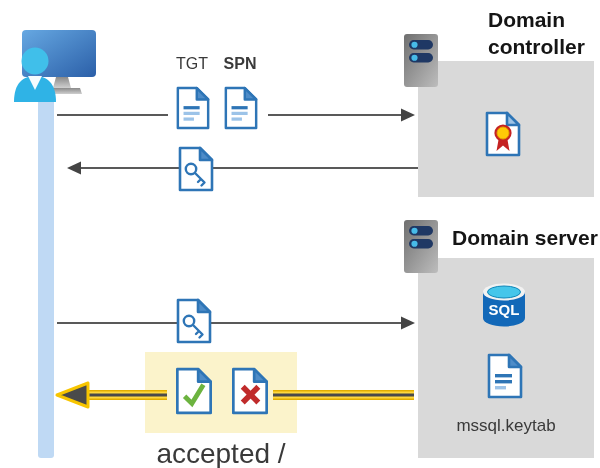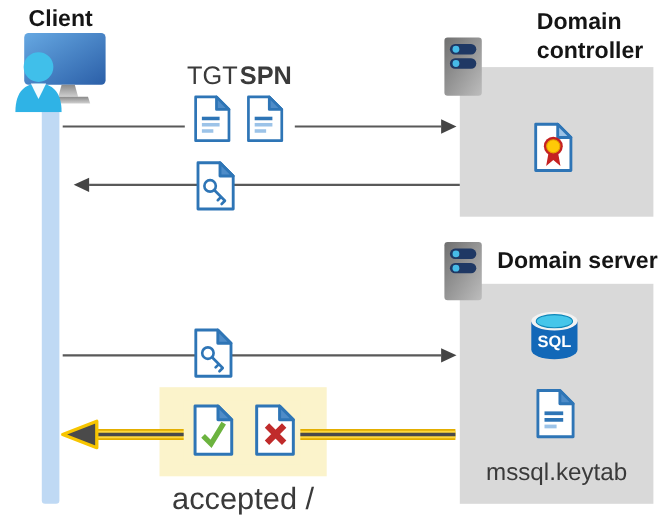--- a/index.html
+++ b/index.html
@@ -2,21 +2,21 @@
 <html><head>
 <meta charset="utf-8">
 <style>
   html,body{margin:0;padding:0;background:#fff;}
   #canvas{
     position:relative;width:600px;height:468px;background:#fff;overflow:hidden;
     font-family:"Liberation Sans",sans-serif;
   }
   .abs{position:absolute;}
   .title{font-weight:700;font-size:21px;line-height:27px;color:#151515;z-index:5;}
-  .small{font-size:23px;color:#3a3a3a;z-index:5;}
+  .small{font-size:16px;color:#3a3a3a;z-index:5;}
   .center{text-align:center;}
   .gray-box{background:#D9D9D9;z-index:1;}
   .lifeline{background:#BFD9F4;border-radius:3px;z-index:1;}
   .yellow-box{background:#FBF3CB;z-index:1;}
   .patch-white{background:#ffffff;z-index:3;}
   .patch-yellow{background:#FBF3CB;z-index:3;}
   .icon{z-index:4;}
   .arrow-layer{left:0;top:0;z-index:2;pointer-events:none;}
   svg{display:block;}
 </style>
@@ -73,21 +73,20 @@
       <line x1="414" y1="395" x2="86" y2="395" stroke="#E3AE00" stroke-width="10"></line>
       <line x1="414" y1="395" x2="86" y2="395" stroke="#FFD83D" stroke-width="7"></line>
       <line x1="414" y1="395" x2="88" y2="395" stroke="#4A4A4A" stroke-width="3"></line>
       <polygon points="88,383 88,407 57,395" fill="#4A4A4A" stroke="#F7C500" stroke-width="3" stroke-linejoin="round"></polygon>
     </g>
   </svg>
 
   <div class="abs patch-white" style="left:168px;top:83px;width:100px;height:52px;"></div>
   <div class="abs patch-yellow" style="left:167px;top:364px;width:106px;height:58px;"></div>
 
-  <div class="abs title" style="left:26px;top:4px;">Client</div>
   <svg class="abs icon" style="left:6px;top:30px;" width="92" height="72" viewBox="0 0 92 72">
     <rect x="16" y="0" width="74" height="47" rx="4" fill="url(#monGrad)"></rect>
     <path d="M50,47 L62,47 L65,58 L47,58 Z" fill="url(#standGrad)"></path>
     <path d="M38,58 L74,58 L76,64 L36,64 Z" fill="url(#standGrad)"></path>
     <path d="M8,72 C8,53 17,46 29,46 C41,46 50,53 50,72 Z" fill="#2FB3E6"></path>
     <path d="M22,46 L36,46 L29,60 Z" fill="#F4FBFE"></path>
     <circle cx="29" cy="31" r="13.5" fill="#40BFEA"></circle>
   </svg>
 
   <div class="abs title" style="left:472px;top:6px;width:148px;margin-left:16px;">Domain controller</div>
@@ -118,21 +117,21 @@
     <ellipse cx="26" cy="11" rx="21" ry="8.5" fill="#F2F2F2"></ellipse>
     <ellipse cx="26" cy="11" rx="16.5" ry="6" fill="#45C6EA" stroke="#0E86B8" stroke-width="1"></ellipse>
     <text x="26" y="34" text-anchor="middle" font-size="15" font-weight="bold" fill="#ffffff" font-family="&quot;Liberation Sans&quot;,sans-serif">SQL</text>
   </svg>
   <svg class="abs icon" style="left:486px;top:352px;" width="38" height="48" viewBox="0 0 38 48">
     <use href="#sym-page"></use>
     <rect x="9" y="22" width="17" height="3.4" fill="#2E75B6"></rect>
     <rect x="9" y="28" width="17" height="3.4" fill="#2E75B6"></rect>
     <rect x="9" y="34" width="11" height="3.4" fill="#9CC3E8"></rect>
   </svg>
-  <div class="abs small center" style="left:418px;top:416px;width:176px;font-size:22px;text-align:center;">mssql.keytab</div>
+  <div class="abs small center" style="left:418px;top:416px;width:176px;font-size:17px;text-align:center;">mssql.keytab</div>
 
   <div class="abs small center" style="left:170px;top:55px;width:44px;">TGT</div>
   <div class="abs small center" style="left:218px;top:55px;width:44px;font-weight:bold;">SPN</div>
   <svg class="abs icon" style="left:175px;top:85px;" width="36" height="46" viewBox="0 0 38 48">
     <use href="#sym-page"></use>
     <rect x="9" y="22" width="17" height="3.4" fill="#2E75B6"></rect>
     <rect x="9" y="28" width="17" height="3.4" fill="#9CC3E8"></rect>
     <rect x="9" y="34" width="11" height="3.4" fill="#9CC3E8"></rect>
   </svg>
   <svg class="abs icon" style="left:223px;top:85px;" width="36" height="46" viewBox="0 0 38 48">

